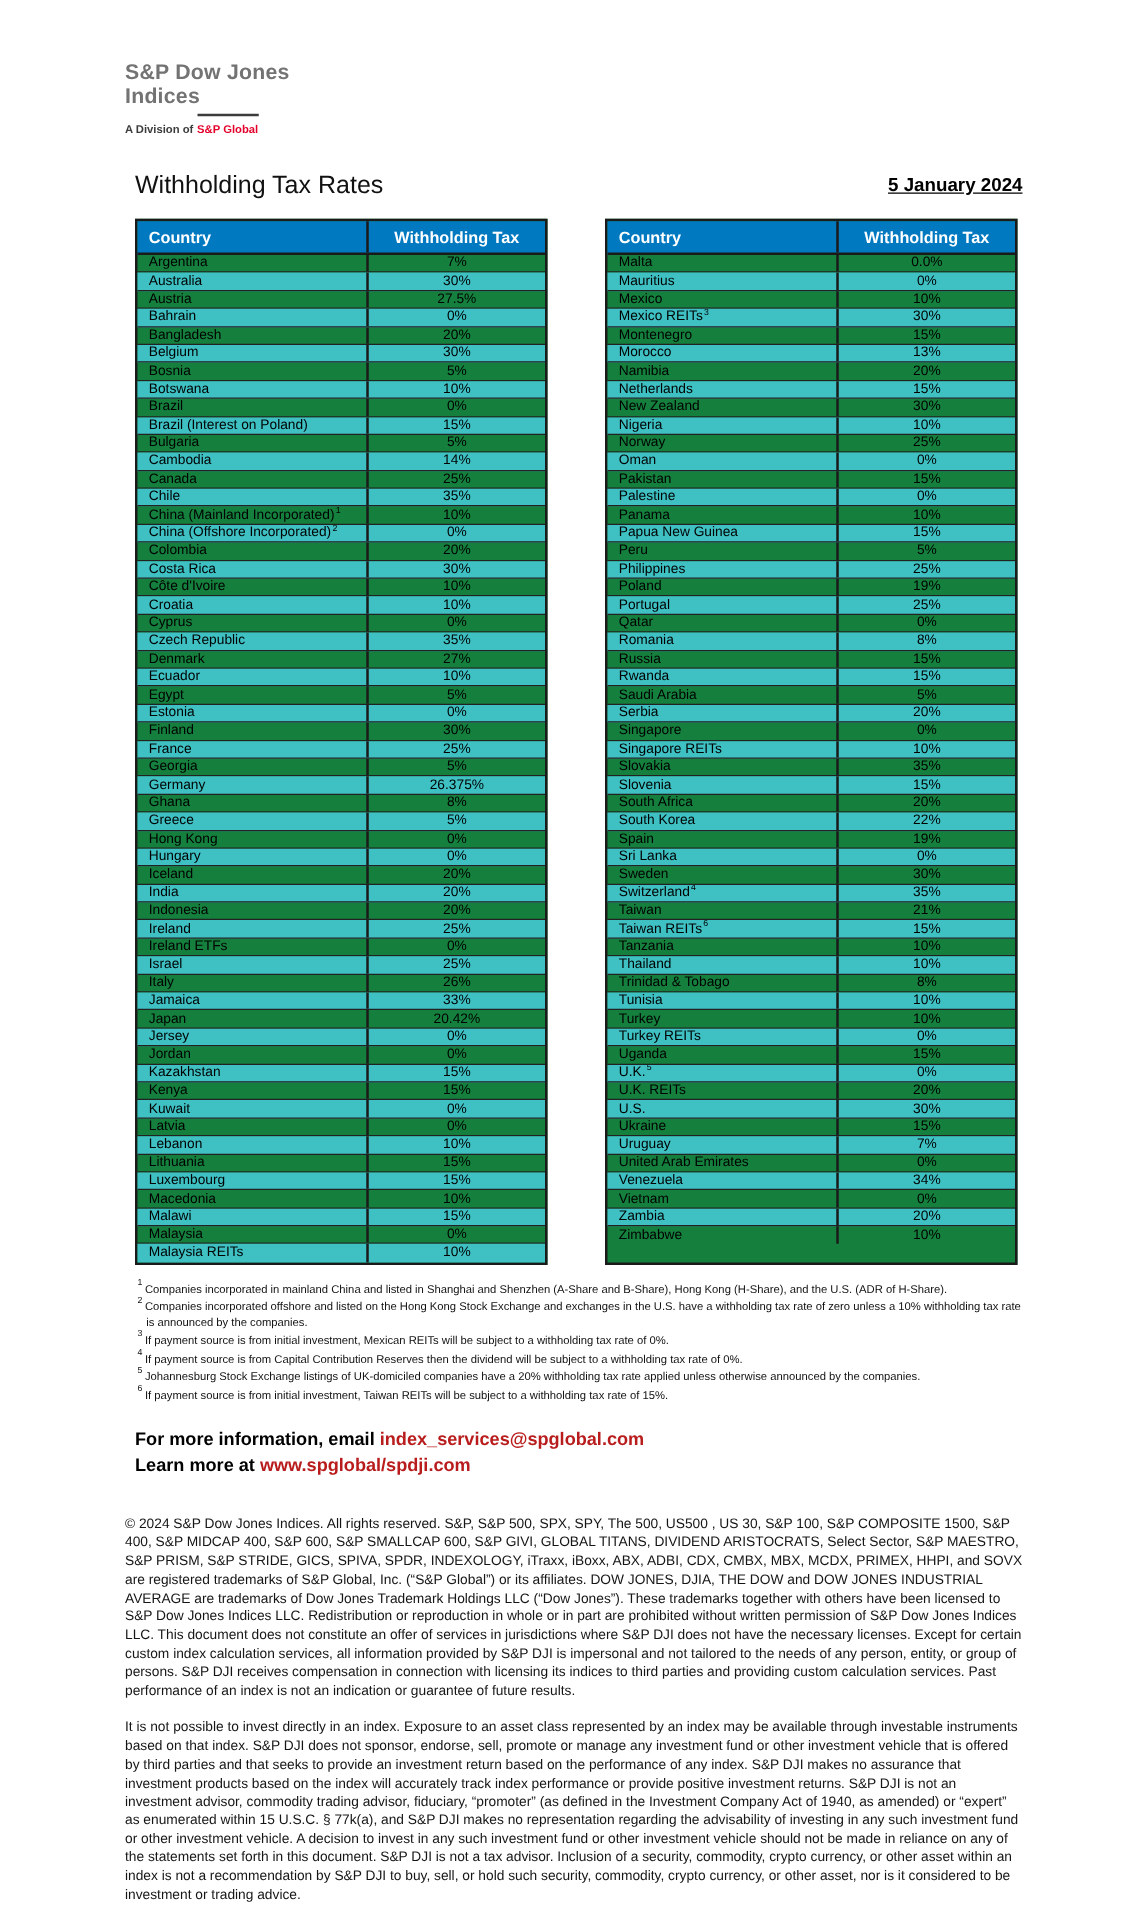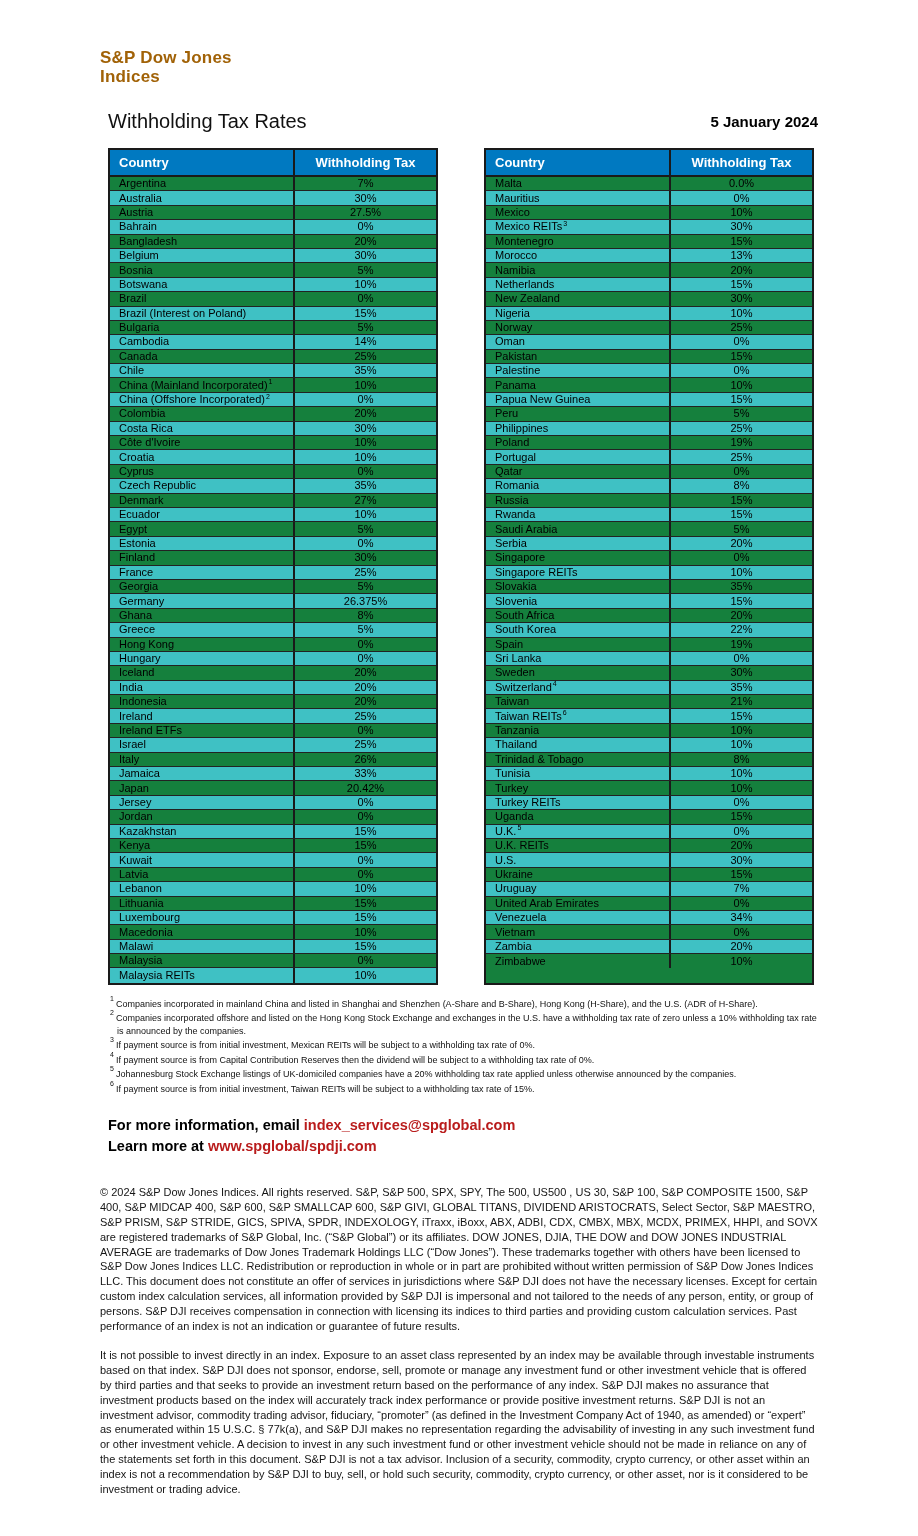--- a/index.html
+++ b/index.html
@@ -5,28 +5,28 @@
   html,body{margin:0;padding:0;}
   body{
     width:918px;height:1536px;background:#ffffff;color:#000;
     font-family:"Liberation Sans","DejaVu Sans",sans-serif;
     overflow:hidden;position:relative;
   }
   .page{padding:48px 100px 0 100px;width:718px;}
 
   
   .logo{line-height:19px;}
-  .logo-line{font-size:17px;font-weight:bold;color:#a16207;letter-spacing:.2px;}
+  .logo-line{font-size:17px;font-weight:bold;color:#737373;letter-spacing:.2px;}
   .division{margin-top:5px;font-size:9px;font-weight:bold;color:#3c3c3c;}
   .division .brand{color:var(--red,#e4002b);border-top:2px solid #3c3c3c;display:inline-block;margin-left:3px;padding-top:1px;}
 
   
   .title-row{display:flex;justify-content:space-between;align-items:center;margin-top:24px;padding-left:8px;}
   .doc-title{font-size:20px;color:#111;}
-  .doc-date{font-size:15px;font-weight:bold;}
+  .doc-date{font-size:15px;font-weight:bold;text-decoration:underline;}
 
   
   .tables{display:flex;gap:46px;margin-top:15px;padding-left:8px;}
   .wtable{width:326px;border:2px solid #1a1a1a;background:#15803d;}
   .thead{display:flex;background:var(--blue,#0079c1);color:#fff;font-weight:bold;font-size:13px;height:25px;align-items:center;border-bottom:2px solid #1a1a1a;}
   .tc{box-sizing:border-box;}
   .tc.country{flex:0 0 183px;padding-left:9px;white-space:nowrap;overflow:hidden;}
   .tc.rate{flex:1;border-left:2px solid #1a1a1a;display:flex;align-items:center;justify-content:center;height:100%;}
   .trow{display:flex;height:14.4px;box-sizing:border-box;border-bottom:1px solid #222;font-size:11px;align-items:center;line-height:1;}
   .trow:last-child{border-bottom:none;}
@@ -48,20 +48,21 @@
   .legal p{margin:0 0 15px 0;}
 </style>
 </head>
 <body>
 
 <div class="page">
 
   <div class="logo">
     <div class="logo-line">S&amp;P Dow Jones</div>
     <div class="logo-line">Indices</div>
+    <div class="division"><span>A Division of</span><span class="brand">S&amp;P Global</span></div>
   </div>
 
   <div class="title-row">
     <div class="doc-title">Withholding Tax Rates</div>
     <div class="doc-date">5 January 2024</div>
   </div>
 
   <div class="tables">
     <div class="wtable">
       <div class="thead">

